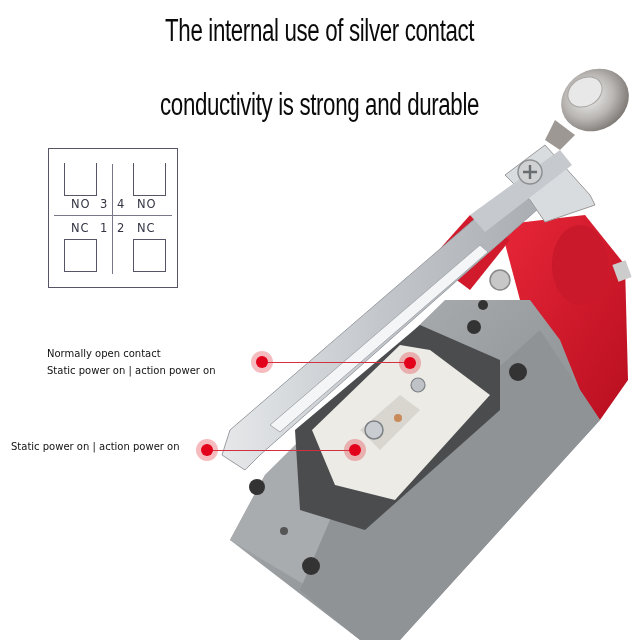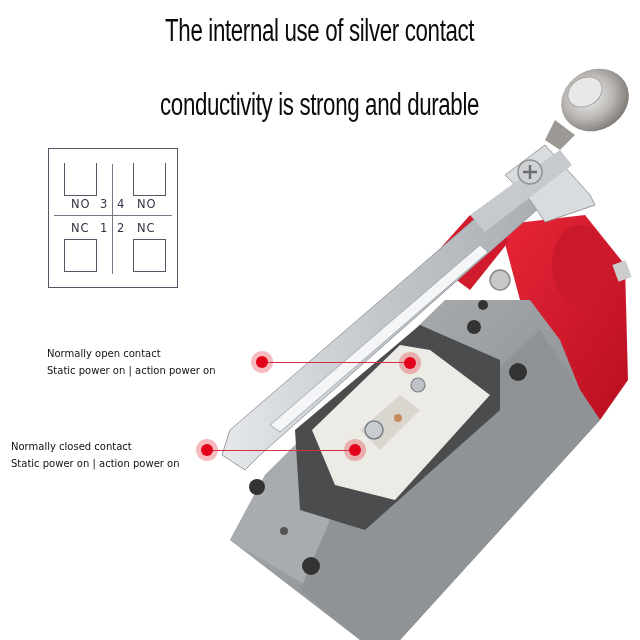--- a/index.html
+++ b/index.html
@@ -115,18 +115,17 @@
 
 <div class="callout" style="left:47px; top:345px;">
   <div>Normally open contact</div>
   <div>Static power on | action power on</div>
 </div>
 <div class="cline" style="left:262px; top:362px; width:148px;"></div>
 <div class="dot" style="left:262px; top:362px;"></div>
 <div class="dot" style="left:410px; top:363px;"></div>
 
 <div class="callout" style="left:11px; top:438px;">
-  <div>Normally closed contact</div>
   <div>Static power on | action power on</div>
 </div>
 <div class="cline" style="left:207px; top:450px; width:148px;"></div>
 <div class="dot" style="left:207px; top:450px;"></div>
 <div class="dot" style="left:355px; top:450px;"></div>
 
 </body></html>

